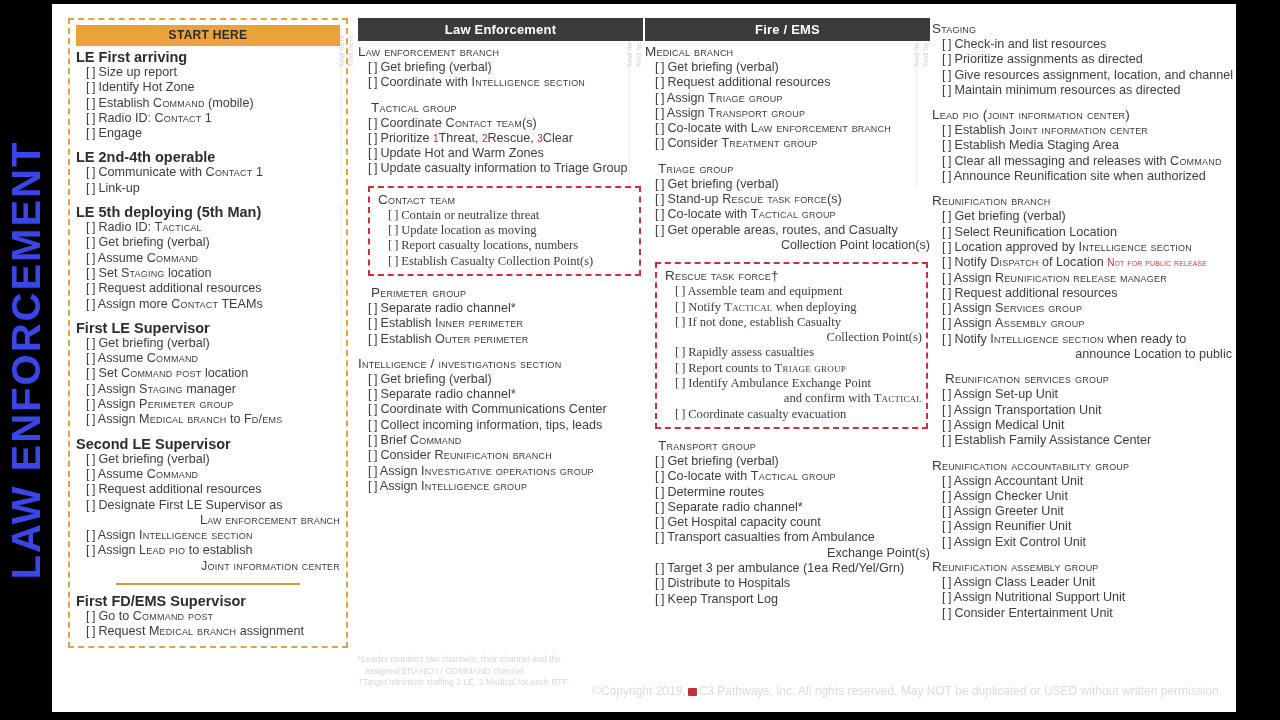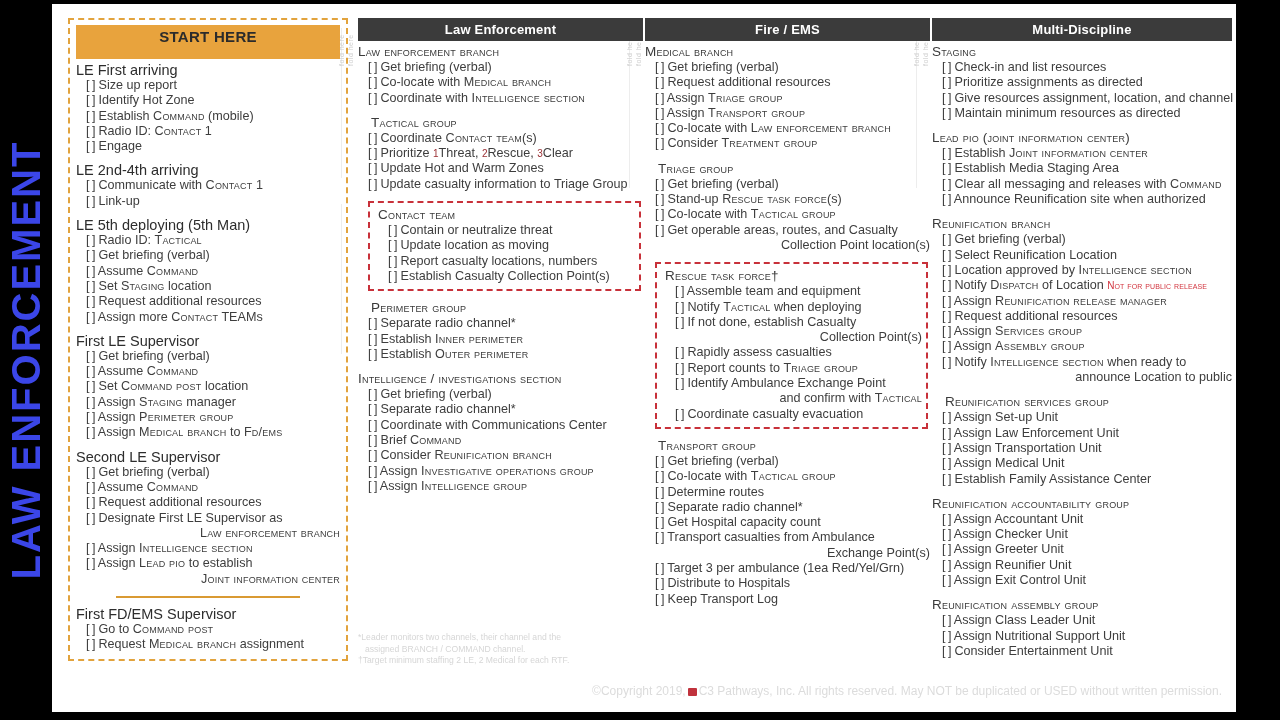--- a/index.html
+++ b/index.html
@@ -61,23 +61,23 @@
     border: 2px dashed #e2a33d;
     padding: 5px 6px 6px 6px;
     position: relative;
   }
 
   .start-banner {
     background: #e8a33d;
     color: #2b2b2b;
     text-align: center;
     font-weight: bold;
-    font-size: 15px;
+    font-size: 12px;
     letter-spacing: .3px;
-    padding: 3px 0 14px 0;
+    padding: 3px 0 4px 0;
     font-variant: small-caps;
     text-transform: none;
   }
 
   .col-banner {
     background: #3b3b3b;
     color: #fff;
     text-align: center;
     font-weight: bold;
     font-size: 13px;
@@ -93,21 +93,21 @@
     letter-spacing: .2px;
     margin-top: 9px;
     margin-bottom: 1px;
     white-space: nowrap;
   }
   .grp-head.first { margin-top: 3px; }
   .grp-head.indent { padding-left: 13px; }
 
   .bold-head {
     font-size: 14.5px;
-    font-weight: normal;
+    font-weight: bold;
     color: #2d2d2d;
     margin-top: 8px;
     margin-bottom: 0px;
   }
   .bold-head.first { margin-top: 3px; }
 
   .item {
     font-size: 12.6px;
     color: #3d3d3d;
     line-height: 15.3px;
@@ -122,32 +122,32 @@
   .num { color: #9b2f33; font-size: 10px; vertical-align: baseline; }
   .red-note { color: #d2353f; font-size: 10px; font-variant: small-caps; letter-spacing: .1px; }
 
   
   .redbox {
     border: 2px dashed #c8313a;
     margin: 9px 2px 4px 10px;
     padding: 3px 4px 5px 6px;
   }
   .redbox .grp-head { margin-top: 1px; padding-left: 2px; }
-  .redbox .item { padding-left: 24px; }
+  .redbox .item { padding-left: 24px; font-family: Liberation Serif, serif; }
   .redbox .cont { padding-left: 36px; text-indent: 0; }
 
   .divider {
     height: 2px; background: #d99a33;
     margin: 9px 40px 4px 40px;
   }
 
   
   .footnote {
     position: absolute;
-    left: 306px; top: 628px; width: 300px;
+    left: 306px; top: 650px; width: 300px;
     font-size: 8.6px; color: #d6d6d6; line-height: 11.5px;
     font-family: "Liberation Sans", sans-serif;
   }
   .footnote .ind { padding-left: 7px; }
   .copyright {
     position: absolute; right: 14px; top: 680px;
     font-size: 12px; color: #dcdcdc; white-space: nowrap;
   }
   .c3mark {
     display: inline-block; width: 9px; height: 8px;
@@ -182,21 +182,21 @@
     <div class="col" id="col1">
       <div class="start-frame">
         <div class="start-banner">START HERE</div>
         <div id="c1body">
             <div class="bold-head first">LE First arriving</div>
             <div class="item"><span class="cb">[ ]</span> Size up report</div>
             <div class="item"><span class="cb">[ ]</span> Identify Hot Zone</div>
             <div class="item"><span class="cb">[ ]</span> Establish <span class="sc">Command</span> (mobile)</div>
             <div class="item"><span class="cb">[ ]</span> Radio ID: <span class="sc">Contact</span> 1</div>
             <div class="item"><span class="cb">[ ]</span> Engage</div>
-            <div class="bold-head">LE 2nd-4th arriving</div>
+            <div class="bold-head">LE 2nd-4th operable</div>
             <div class="item"><span class="cb">[ ]</span> Communicate with <span class="sc">Contact</span> 1</div>
             <div class="item"><span class="cb">[ ]</span> Link-up</div>
             <div class="bold-head">LE 5th deploying (5th Man)</div>
             <div class="item"><span class="cb">[ ]</span> Radio ID: <span class="sc">Tactical</span></div>
             <div class="item"><span class="cb">[ ]</span> Get briefing (verbal)</div>
             <div class="item"><span class="cb">[ ]</span> Assume <span class="sc">Command</span></div>
             <div class="item"><span class="cb">[ ]</span> Set <span class="sc">Staging</span> location</div>
             <div class="item"><span class="cb">[ ]</span> Request additional resources</div>
             <div class="item"><span class="cb">[ ]</span> Assign more <span class="sc">Contact</span> TEAMs</div>
             <div class="bold-head">First LE Supervisor</div>
@@ -221,21 +221,20 @@
             <div class="item"><span class="cb">[ ]</span> Request <span class="sc">Medical branch</span> assignment</div>
           </div>
       </div>
     </div>
 
     <div class="col" id="col2">
       <div class="col-banner">Law Enforcement</div>
       <div id="c2body">
           <div class="grp-head first"><span class="sc">Law enforcement branch</span></div>
           <div class="item"><span class="cb">[ ]</span> Get briefing (verbal)</div>
-          <div class="item"><span class="cb">[ ]</span> Co-locate with <span class="sc">Medical branch</span></div>
           <div class="item"><span class="cb">[ ]</span> Coordinate with <span class="sc">Intelligence section</span></div>
           <div class="grp-head indent"><span class="sc">Tactical group</span></div>
           <div class="item"><span class="cb">[ ]</span> Coordinate <span class="sc">Contact team</span>(s)</div>
           <div class="item"><span class="cb">[ ]</span> Prioritize <span class="num">1</span>Threat, <span class="num">2</span>Rescue, <span class="num">3</span>Clear</div>
           <div class="item"><span class="cb">[ ]</span> Update Hot and Warm Zones</div>
           <div class="item"><span class="cb">[ ]</span> Update casualty information to Triage Group</div>
           <div class="redbox">
             <div class="grp-head"><span class="sc">Contact team</span></div>
             <div class="item"><span class="cb">[ ]</span> Contain or neutralize threat</div>
             <div class="item"><span class="cb">[ ]</span> Update location as moving</div>
@@ -243,20 +242,21 @@
             <div class="item"><span class="cb">[ ]</span> Establish Casualty Collection Point(s)</div>
           </div>
           <div class="grp-head indent"><span class="sc">Perimeter group</span></div>
           <div class="item"><span class="cb">[ ]</span> Separate radio channel*</div>
           <div class="item"><span class="cb">[ ]</span> Establish <span class="sc">Inner perimeter</span></div>
           <div class="item"><span class="cb">[ ]</span> Establish <span class="sc">Outer perimeter</span></div>
           <div class="grp-head"><span class="sc">Intelligence / investigations section</span></div>
           <div class="item"><span class="cb">[ ]</span> Get briefing (verbal)</div>
           <div class="item"><span class="cb">[ ]</span> Separate radio channel*</div>
           <div class="item"><span class="cb">[ ]</span> Coordinate with Communications Center</div>
+          <div class="item"><span class="cb">[ ]</span> Collect incoming information, tips, leads</div>
           <div class="item"><span class="cb">[ ]</span> Brief <span class="sc">Command</span></div>
           <div class="item"><span class="cb">[ ]</span> Consider <span class="sc">Reunification branch</span></div>
           <div class="item"><span class="cb">[ ]</span> Assign <span class="sc">Investigative operations group</span></div>
           <div class="item"><span class="cb">[ ]</span> Assign <span class="sc">Intelligence group</span></div>
         </div>
     </div>
 
     <div class="col" id="col3">
       <div class="col-banner">Fire / EMS</div>
       <div id="c3body">
@@ -293,21 +293,20 @@
           <div class="item"><span class="cb">[ ]</span> Get Hospital capacity count</div>
           <div class="item"><span class="cb">[ ]</span> Transport casualties from Ambulance</div>
           <div class="item cont">Exchange Point(s)</div>
           <div class="item"><span class="cb">[ ]</span> Target 3 per ambulance (1ea Red/Yel/Grn)</div>
           <div class="item"><span class="cb">[ ]</span> Distribute to Hospitals</div>
           <div class="item"><span class="cb">[ ]</span> Keep Transport Log</div>
         </div>
     </div>
 
     <div class="col" id="col4">
-      <div class="col-banner">Multi-Discipline</div>
       <div id="c4body">
           <div class="grp-head first"><span class="sc">Staging</span></div>
           <div class="item"><span class="cb">[ ]</span> Check-in and list resources</div>
           <div class="item"><span class="cb">[ ]</span> Prioritize assignments as directed</div>
           <div class="item"><span class="cb">[ ]</span> Give resources assignment, location, and channel</div>
           <div class="item"><span class="cb">[ ]</span> Maintain minimum resources as directed</div>
           <div class="grp-head"><span class="sc">Lead pio (joint information center)</span></div>
           <div class="item"><span class="cb">[ ]</span> Establish <span class="sc">Joint information center</span></div>
           <div class="item"><span class="cb">[ ]</span> Establish Media Staging Area</div>
           <div class="item"><span class="cb">[ ]</span> Clear all messaging and releases with <span class="sc">Command</span></div>
@@ -318,21 +317,20 @@
           <div class="item"><span class="cb">[ ]</span> Location approved by <span class="sc">Intelligence section</span></div>
           <div class="item"><span class="cb">[ ]</span> Notify <span class="sc">Dispatch</span> of Location <span class="red-note">Not for public release</span></div>
           <div class="item"><span class="cb">[ ]</span> Assign <span class="sc">Reunification release manager</span></div>
           <div class="item"><span class="cb">[ ]</span> Request additional resources</div>
           <div class="item"><span class="cb">[ ]</span> Assign <span class="sc">Services group</span></div>
           <div class="item"><span class="cb">[ ]</span> Assign <span class="sc">Assembly group</span></div>
           <div class="item"><span class="cb">[ ]</span> Notify <span class="sc">Intelligence section</span> when ready to</div>
           <div class="item cont">announce Location to public</div>
           <div class="grp-head indent"><span class="sc">Reunification services group</span></div>
           <div class="item"><span class="cb">[ ]</span> Assign Set-up Unit</div>
-          <div class="item"><span class="cb">[ ]</span> Assign Law Enforcement Unit</div>
           <div class="item"><span class="cb">[ ]</span> Assign Transportation Unit</div>
           <div class="item"><span class="cb">[ ]</span> Assign Medical Unit</div>
           <div class="item"><span class="cb">[ ]</span> Establish Family Assistance Center</div>
           <div class="grp-head"><span class="sc">Reunification accountability group</span></div>
           <div class="item"><span class="cb">[ ]</span> Assign Accountant Unit</div>
           <div class="item"><span class="cb">[ ]</span> Assign Checker Unit</div>
           <div class="item"><span class="cb">[ ]</span> Assign Greeter Unit</div>
           <div class="item"><span class="cb">[ ]</span> Assign Reunifier Unit</div>
           <div class="item"><span class="cb">[ ]</span> Assign Exit Control Unit</div>
           <div class="grp-head"><span class="sc">Reunification assembly group</span></div>

